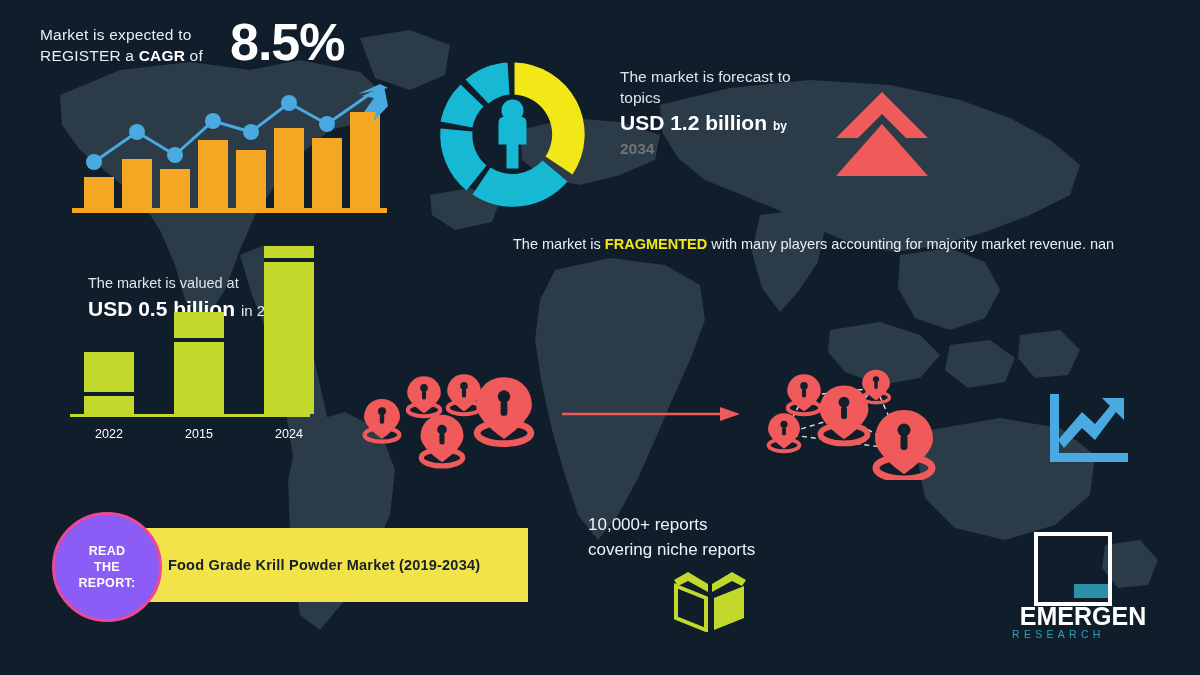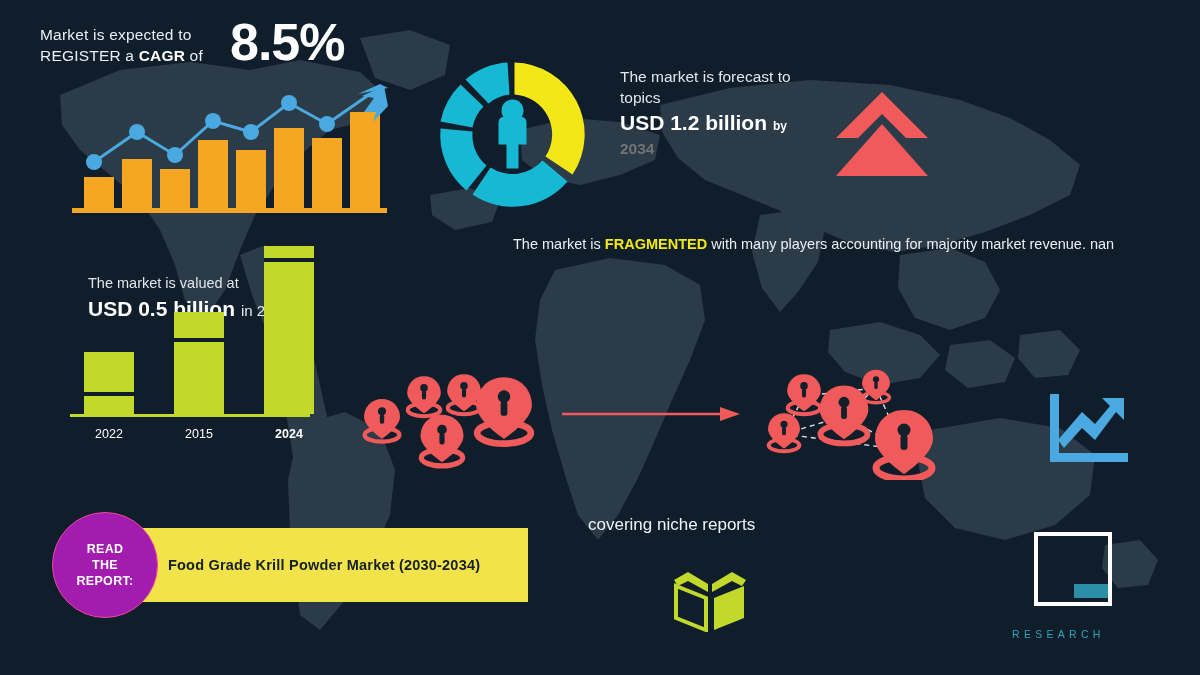--- a/index.html
+++ b/index.html
@@ -49,21 +49,21 @@
   .glabel{position:absolute;bottom:4px;color:#ffffff;font-size:12.5px;text-align:center;width:60px;}
 
   
   #readbanner{left:140px;top:528px;width:388px;height:74px;background:#f2e34a;}
   #readbanner .title{
     position:absolute;left:28px;top:0;height:74px;display:flex;align-items:center;
     color:#15202b;font-size:14.5px;font-weight:bold;letter-spacing:.2px;
   }
   #readcircle{
     left:52px;top:512px;width:104px;height:104px;border-radius:50%;
-    background:#a21caf;border:1px solid #ec4899;
+    background:#8b5cf6;border:3px solid #ec4899;
     display:flex;align-items:center;justify-content:center;text-align:center;
   }
   #readcircle .rt{color:#ffffff;font-size:12.5px;font-weight:bold;line-height:16px;letter-spacing:.3px;}
 
   
   #logo{left:1012px;top:532px;width:140px;height:106px;}
   .logo-sq{position:absolute;left:22px;top:0;width:70px;height:66px;border:4px solid #ffffff;}
   .logo-sq-accent{position:absolute;left:62px;top:52px;width:34px;height:14px;background:#2b8fa8;}
   .logo-name{position:absolute;left:0;top:70px;width:142px;color:#ffffff;font-size:25px;font-weight:bold;letter-spacing:0px;text-align:center;}
   .logo-sub{position:absolute;left:0;top:96px;width:142px;color:#2aa3b8;font-size:10.5px;letter-spacing:4.3px;text-align:left;}
@@ -192,21 +192,21 @@
     <div class="glabel" style="left:9px;">2022</div>
 
     <div class="gbar" style="left:104px;bottom:31px;width:50px;height:102px;">
       <div class="divider" style="bottom:72px;"></div>
     </div>
     <div class="glabel" style="left:99px;">2015</div>
 
     <div class="gbar" style="left:194px;bottom:31px;width:50px;height:168px;">
       <div class="divider" style="bottom:152px;"></div>
     </div>
-    <div class="glabel" style="left:189px;font-weight:bold;">2024</div>
+    <div class="glabel" style="left:189px;">2024</div>
   </div>
 
   <svg class="layer" style="left:352px;top:368px;" width="200" height="105" viewBox="0 0 200 105">
     <g fill="#f05a5a">
 
       <g transform="translate(30,52) scale(0.62)">
         <ellipse cx="0" cy="24" rx="28" ry="11" fill="none" stroke="#f05a5a" stroke-width="7"></ellipse>
         <path d="M0 -34 C-17 -34 -29 -21 -29 -5 C-29 11 0 30 0 30 C0 30 29 11 29 -5 C29 -21 17 -34 0 -34 Z"></path>
         <circle cx="0" cy="-14" r="6.5" fill="#12202c"></circle>
         <rect x="-3.5" y="-9" width="7" height="15" rx="3" fill="#12202c"></rect>
@@ -290,40 +290,42 @@
 
   <svg class="layer" style="left:1046px;top:390px;" width="86" height="80" viewBox="0 0 86 80">
     <g fill="#4aa9e0">
       <rect x="4" y="4" width="9" height="68"></rect>
       <rect x="4" y="63" width="78" height="9"></rect>
       <polygon points="18,58 36,38 49,50 70,22 78,30 78,8 56,8 64,16 49,34 36,22 12,50"></polygon>
     </g>
   </svg>
 
   <div class="layer reports-block">
+    <div class="reports-text">10,000+ reports</div>
     <div class="reports-text">covering niche reports</div>
   </div>
 
   <svg class="layer" style="left:672px;top:570px;" width="76" height="62" viewBox="0 0 76 62">
     <polygon points="2,10 16,2 36,14 36,22 16,11 6,16" fill="#c2d92c"></polygon>
     <polygon points="74,10 60,2 40,14 40,22 60,11 70,16" fill="#c2d92c"></polygon>
     <path d="M4 16 L34 28 L34 60 L4 48 Z" fill="none" stroke="#c2d92c" stroke-width="4"></path>
     <path d="M72 16 L42 28 L42 60 L72 48 Z" fill="#c2d92c"></path>
   </svg>
 
   <div class="layer" id="readbanner">
-    <div class="title">Food Grade Krill Powder Market (2030-2034)</div>
+    <div class="title">Food Grade Krill Powder Market (2019-2034)</div>
   </div>
   <div class="layer" id="readcircle">
     <div class="rt">
       <span>READ</span><br>
       <span>THE</span><br>
       <span>REPORT:</span>
     </div>
   </div>
 
   <div class="layer" id="logo">
     <div class="logo-sq"></div>
     <div class="logo-sq-accent"></div>
+    <div class="logo-name">EMERGEN</div>
     <div class="logo-sub">RESEARCH</div>
   </div>
 
 </div>
 
 </body></html>

